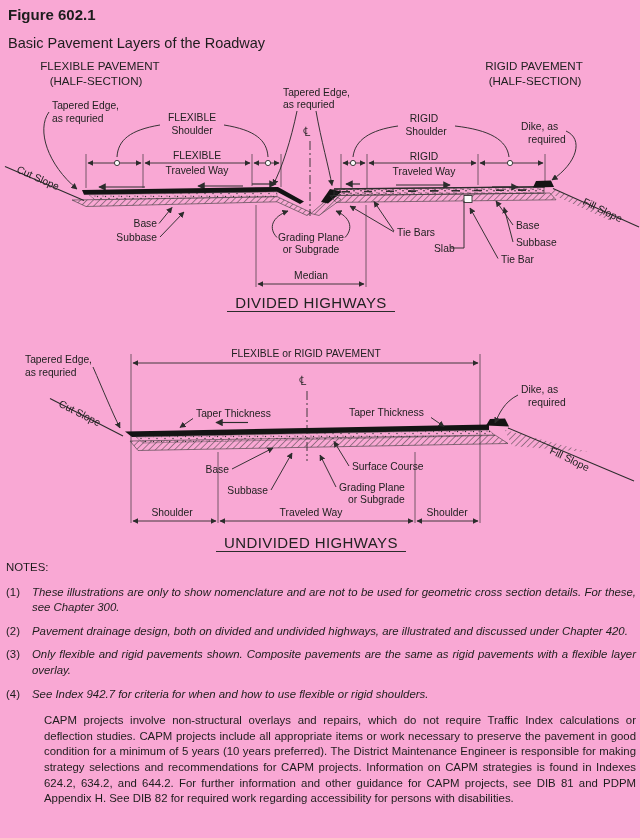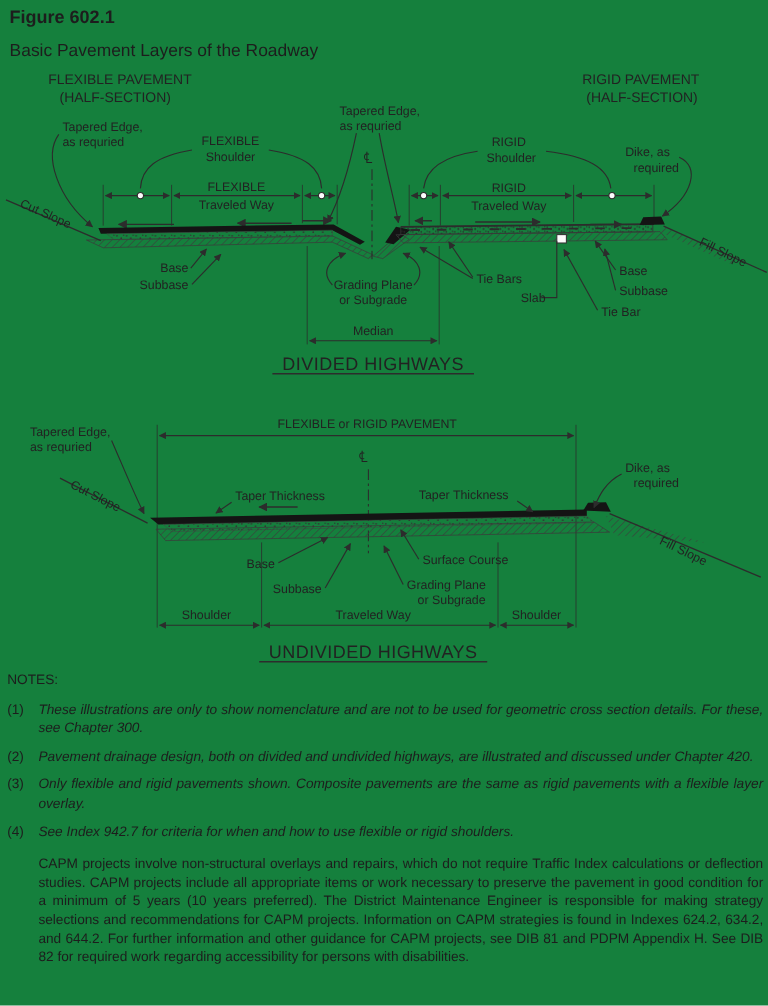--- a/index.html
+++ b/index.html
@@ -1,37 +1,37 @@
 <!DOCTYPE html>
 <html><head>
 <meta charset="utf-8">
 <style>
   html,body{margin:0;padding:0;background:#e8e8e8;}
-  .page{position:relative;width:640px;height:838px;background:#15803d;
+  .page{position:relative;width:640px;height:838px;background:#f9a8d4;
         font-family:"Liberation Sans",sans-serif;color:#1d1d1d;overflow:hidden;}
   .fig-label{position:absolute;left:8px;top:6px;font-size:15px;font-weight:bold;}
   .fig-title{position:absolute;left:8px;top:35px;font-size:14.5px;font-weight:normal;}
   svg.diagram{position:absolute;left:0;}
   #svg-divided{top:52px;}
   #svg-undivided{top:338px;}
   svg text{font-family:"Liberation Sans",sans-serif;fill:#222;font-size:10.3px;}
   svg text.hdr{font-size:11.6px;}
   svg text.cl{font-size:13px;}
   svg text.sec-title{font-size:15px;letter-spacing:.4px;}
   .stroke{stroke:#2c2c2c;fill:none;}
   .thin{stroke-width:.65;}
   .dim{stroke-width:.9;}
   .lead{stroke-width:.95;}
   .darr{stroke-width:1.15;}
   .notes{position:absolute;top:560px;left:6px;width:630px;font-size:11.4px;line-height:15.6px;}
   .notes-heading{margin-bottom:9px;}
   .note-row{display:flex;margin-bottom:8px;}
   .note-num{width:26px;flex:none;}
   .note-text{flex:1;text-align:justify;font-style:italic;}
-  .capm{margin-left:26px;margin-top:11px;text-align:justify;}
+  .capm{margin-left:38px;margin-top:11px;text-align:justify;}
 </style>
 </head>
 <body>
 
 <div class="page">
 
   <div class="fig-label">Figure 602.1</div>
   <div class="fig-title">Basic Pavement Layers of the Roadway</div>
 
   <svg id="svg-divided" class="diagram" width="640" height="266" viewBox="0 52 640 266">

